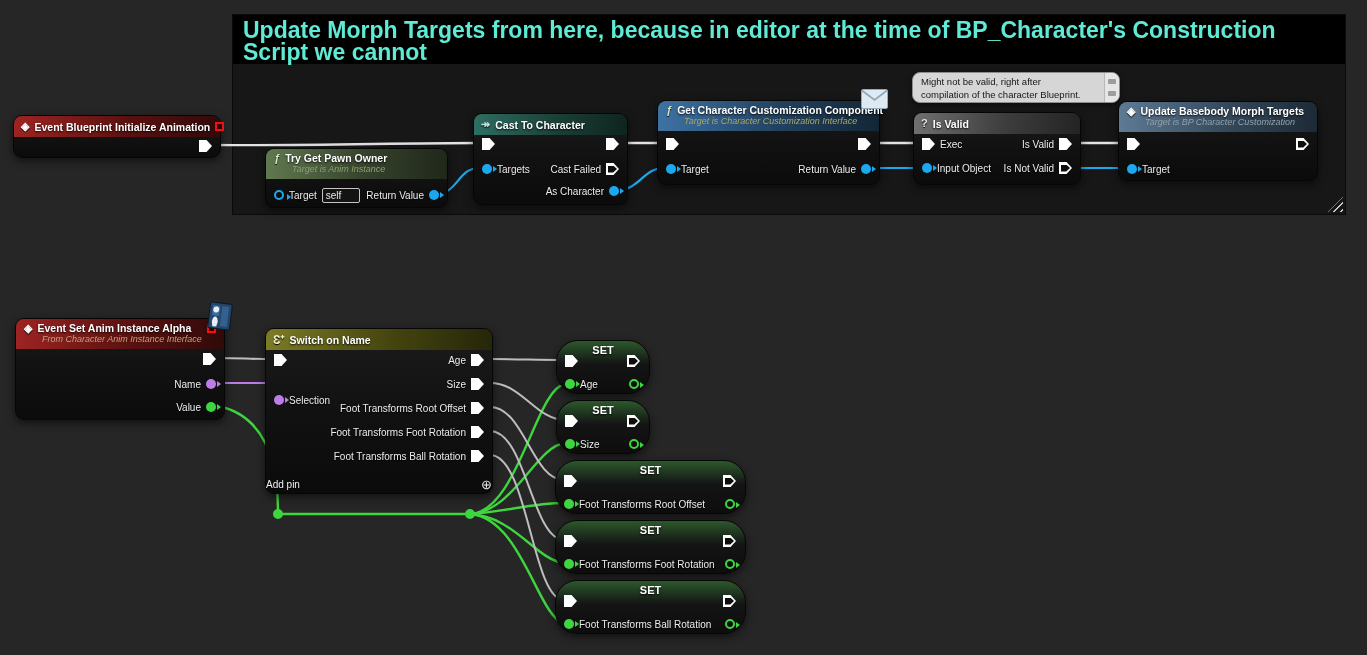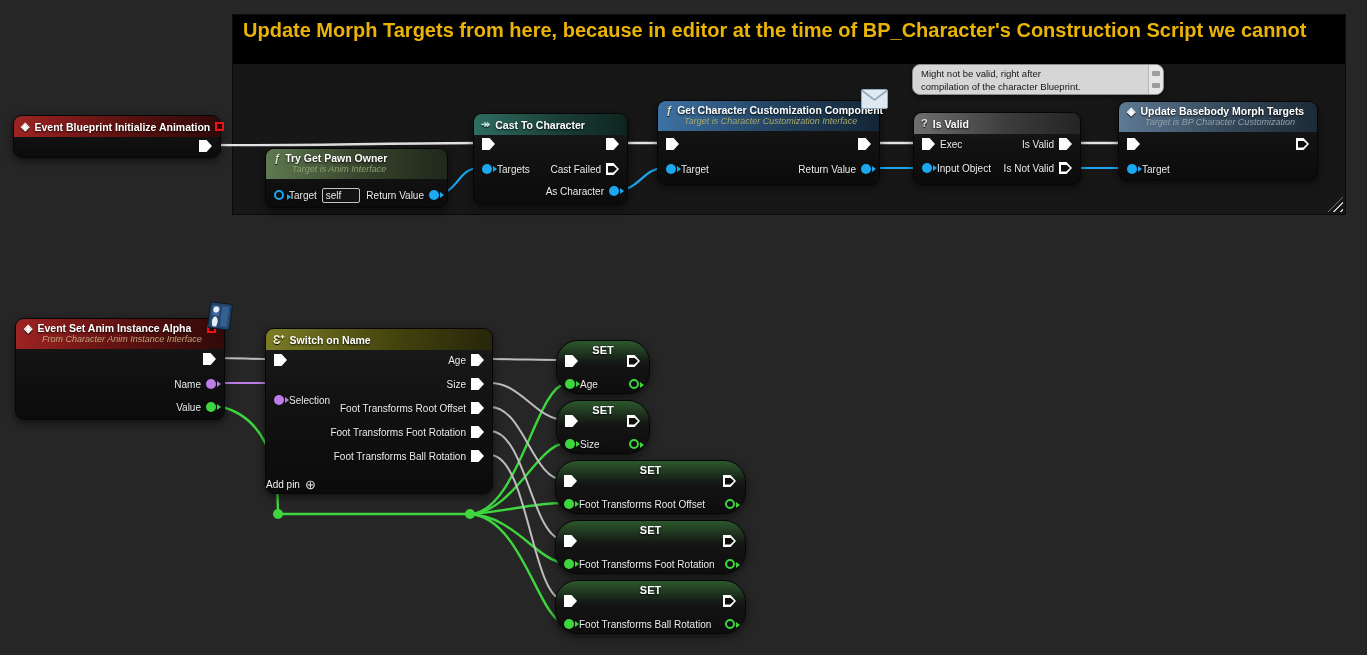--- a/index.html
+++ b/index.html
@@ -5,21 +5,21 @@
 *{margin:0;padding:0;box-sizing:border-box}
 html,body{width:1367px;height:655px}
 body{position:relative;overflow:hidden;background:#262626;font-family:"Liberation Sans",sans-serif;-webkit-font-smoothing:antialiased}
 
 .comment{position:absolute;z-index:1;background:rgba(18,18,18,0.72);border:1px solid rgba(0,0,0,0.55)}
 svg.wires{position:absolute;left:0;top:0;z-index:2;pointer-events:none}
 .node{position:absolute;z-index:3;background:linear-gradient(180deg,#1b1b1b 0%,#121212 45%,#0b0b0b 100%);border:1px solid #060606;border-radius:9px;box-shadow:0 3px 9px rgba(0,0,0,0.55)}
 .floating{position:absolute;z-index:4}
 .tooltip{position:absolute;z-index:5}
 
-.comment-title{background:#000;color:#eab308;font-weight:bold;font-size:20px;line-height:22px;padding:4px 10px 5px;height:49px}
+.comment-title{background:#000;color:#5eead4;font-weight:bold;font-size:23px;line-height:22px;padding:4px 10px 5px;height:49px}
 .resize{position:absolute;right:2px;bottom:2px;width:15px;height:15px;clip-path:polygon(100% 0,100% 100%,0 100%);background:repeating-linear-gradient(135deg,#c9c9c9 0 1.6px,transparent 1.6px 4.6px)}
 
 .hdr{border-radius:8px 8px 0 0;color:#fff}
 .hdr.one{height:21px;display:flex;align-items:center;gap:5px;padding:0 7px}
 .hdr.two{padding:3px 8px 4px}
 .l1{display:flex;align-items:center;gap:5px}
 .t{font-size:10.5px;font-weight:bold;text-shadow:0 1px 2px rgba(0,0,0,0.9);white-space:nowrap}
 .sub{font-size:9px;font-style:italic;margin-left:18px;line-height:11px;white-space:nowrap}
 .ic{font-size:11px;line-height:1;flex:none;font-weight:bold;text-shadow:0 1px 1px #000}
 .ic.fn{font-style:italic;color:#d8e6c8}
@@ -30,37 +30,37 @@
 .grad-red{background:linear-gradient(90deg,#9d2422,#5a1110 55%,#300a09)}
 .grad-green{background:linear-gradient(90deg,#5f7950,#36422c 55%,#20281a)}
 .grad-teal{background:linear-gradient(90deg,#2e6e62,#1a3f36 55%,#0f241f)}
 .grad-blue{background:linear-gradient(90deg,#3e72a4,#22415e 55%,#132636)}
 .grad-gray{background:linear-gradient(90deg,#6f6f6f,#3d3d3d 55%,#242424)}
 .grad-steel{background:linear-gradient(90deg,#5e7a94,#34485a 55%,#1d2a36)}
 .grad-olive{background:linear-gradient(90deg,#7c7c26,#45450f 55%,#26260a)}
 
 .row{position:absolute;height:20px;display:flex;align-items:center;gap:5px;font-size:10px;color:#ececec;text-shadow:0 1px 1px #000;white-space:nowrap}
 .row.r{flex-direction:row-reverse}
-.row.center{left:0;right:0;justify-content:flex-start;color:#f2f2f2}
+.row.center{left:0;right:0;justify-content:space-between;color:#f2f2f2}
 .pexec{width:13px;height:12px;background:#fff;clip-path:polygon(0 0,58% 0,100% 50%,58% 100%,0 100%);flex:none;position:relative}
 .pexec.abs{position:absolute}
 .pexec.hollow::after{content:"";position:absolute;left:2px;top:2.5px;width:9px;height:7px;background:#0e0e0e;clip-path:polygon(0 0,58% 0,100% 50%,58% 100%,0 100%)}
 .pdot{width:10px;height:10px;border-radius:50%;background:var(--c);flex:none;position:relative}
 .pdot::after,.pring::after{content:"";position:absolute;left:11px;top:2px;border-top:3px solid transparent;border-bottom:3px solid transparent;border-left:4px solid var(--c)}
 .pring{width:10px;height:10px;border-radius:50%;border:2.5px solid var(--c);background:transparent;flex:none;position:relative}
 .pring.abs{position:absolute}
 .pring.abs::after{left:9px;top:0.5px}
 .selfbox{width:38px;height:15px;background:#131313;border:1px solid #c4c4c4;border-radius:2px;color:#e8e8e8;font-size:10px;padding:0 3px;font-family:"Liberation Sans",sans-serif}
 
 .node.set{border-radius:22px;background:linear-gradient(180deg,rgba(62,150,62,0.50) 0px,rgba(30,66,30,0.18) 20px,rgba(0,0,0,0) 24px),linear-gradient(180deg,#1a1a1a,#0d0d0d)}
 .sethdr{position:absolute;top:3px;left:0;right:0;text-align:center;font-size:11px;font-weight:bold;color:#fff;text-shadow:0 1px 2px #000}
 
 .addpin .plus{font-size:13px;color:#e8e8e8;line-height:1}
 
-.tooltip{left:912px;top:64px;width:252px;height:31px;background:#d6d6d6;border:1px solid #8d8d8d;border-radius:8px;display:flex;box-shadow:0 2px 5px rgba(0,0,0,0.5)}
+.tooltip{left:912px;top:72px;width:208px;height:31px;background:#d6d6d6;border:1px solid #8d8d8d;border-radius:8px;display:flex;box-shadow:0 2px 5px rgba(0,0,0,0.5)}
 .tt-text{flex:1;font-size:9.5px;line-height:13px;color:#161616;padding:2px 2px 2px 8px}
 .tt-keys{width:15px;background:#e6e6e6;border-left:1px solid #b8b8b8;border-radius:0 7px 7px 0;display:flex;flex-direction:column;align-items:center;justify-content:space-around;padding:3px 0}
 .tt-keys .k{width:8px;height:5px;background:#9d9d9d;border-radius:1px}
 </style>
 </head>
 <body>
 
 <div class="comment" style="left:232px;top:14px;width:1114px;height:201px">
   <div class="comment-title">
     <div>Update Morph Targets from here, because in editor at the time of BP_Character's Construction Script we cannot</div>
@@ -107,21 +107,21 @@
   </div>
   <span class="pexec abs" style="right:8px;top:24px"></span>
 </div>
 
 <div class="node" style="left:265px;top:148px;width:183px;height:60px">
   <div class="hdr two grad-green">
     <div class="l1">
       <span class="ic fn">ƒ</span>
       <span class="t">Try Get Pawn Owner</span>
     </div>
-    <div class="sub" style="color:#8ba06f">Target is Anim Interface</div>
+    <div class="sub" style="color:#8ba06f">Target is Anim Instance</div>
   </div>
   <div class="row" style="left:8px;top:36px">
     <span class="pring" style="--c:#1ca8f0"></span>
     <span>Target</span>
     <input class="selfbox" value="self" style="">
   </div>
   <div class="row r" style="right:8px;top:36px">
     <span class="pdot" style="--c:#1ca8f0"></span>
     <span>Return Value</span>
   </div>

